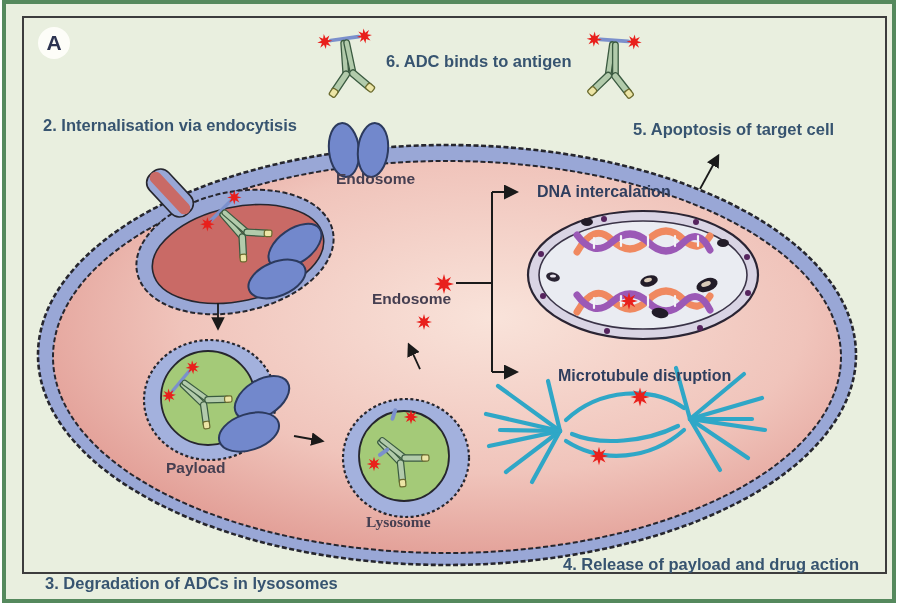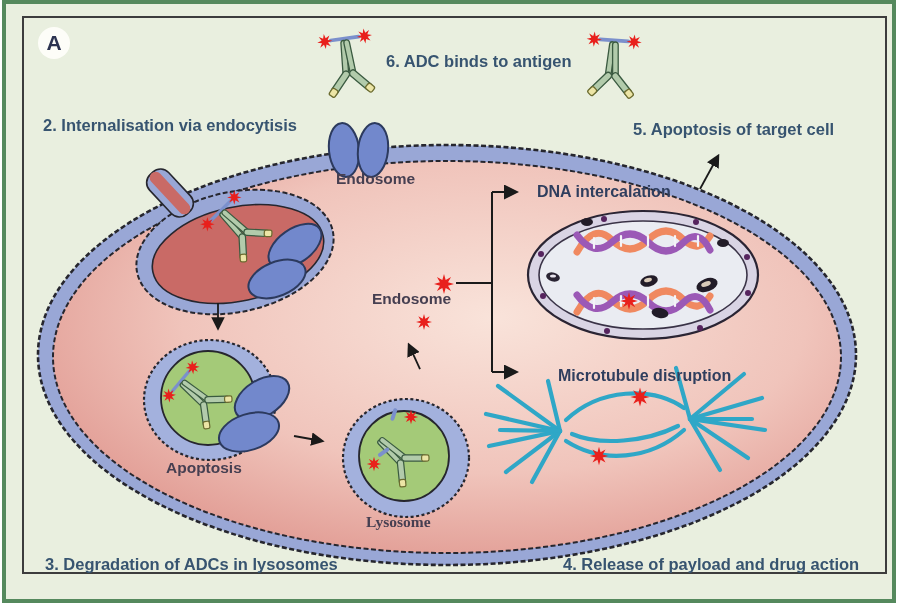--- a/index.html
+++ b/index.html
@@ -198,17 +198,17 @@
     <span>A</span>
   </div>
 
   <div class="lbl step" style="left:386px;top:52px;">6. ADC binds to antigen</div>
   <div class="lbl step" style="left:43px;top:116px;text-align:right;">2. Internalisation via endocytisis</div>
   <div class="lbl step" style="left:633px;top:120px;">5. Apoptosis of target cell</div>
   <div class="lbl organelle" style="left:336px;top:170px;">Endosome</div>
   <div class="lbl action" style="left:537px;top:183px;">DNA intercalation</div>
   <div class="lbl organelle" style="left:372px;top:290px;">Endosome</div>
   <div class="lbl action" style="left:538px;top:367px;margin-left:20px;">Microtubule disruption</div>
-  <div class="lbl organelle" style="left:166px;top:459px;">Apoptosis</div>
+  <div class="lbl organelle" style="left:166px;top:459px;">Payload</div>
   <div class="lbl organelle" style="left:366px;top:513px;font-family:Liberation Serif, serif;">Lysosome</div>
-  <div class="lbl step" style="left:45px;top:555px;">3. Degradation of ADCs in lysosomes</div>
+  <div class="lbl step" style="left:45px;top:574px;">3. Degradation of ADCs in lysosomes</div>
   <div class="lbl step" style="left:563px;top:555px;">4. Release of payload and drug action</div>
 </div>
 
 </body></html>

